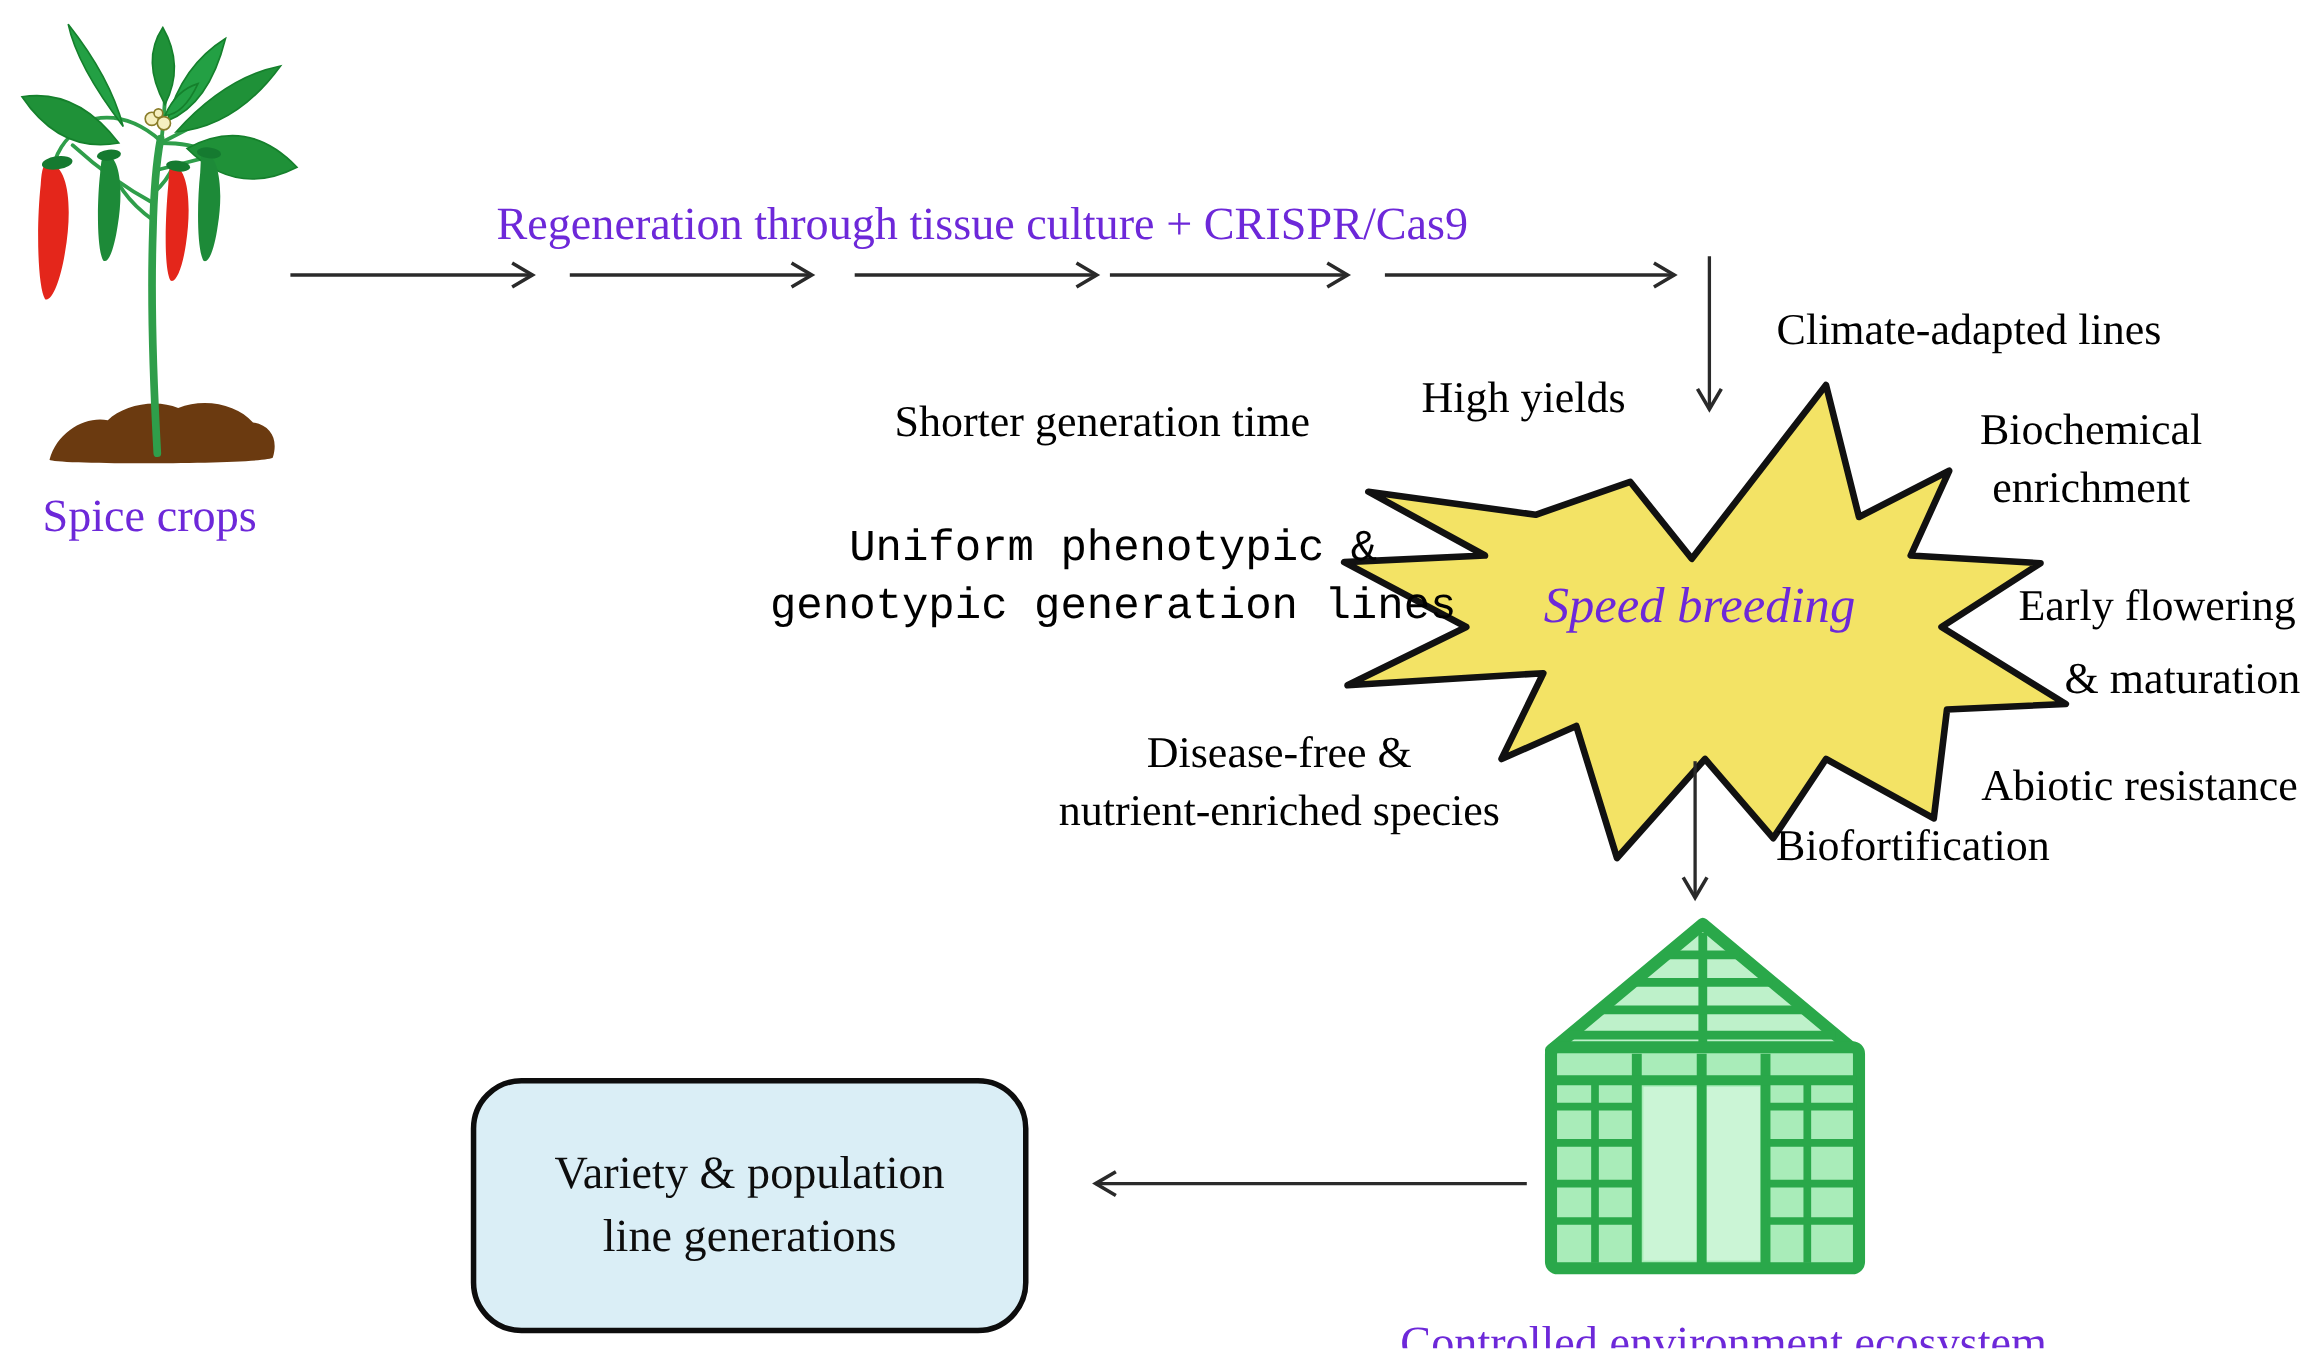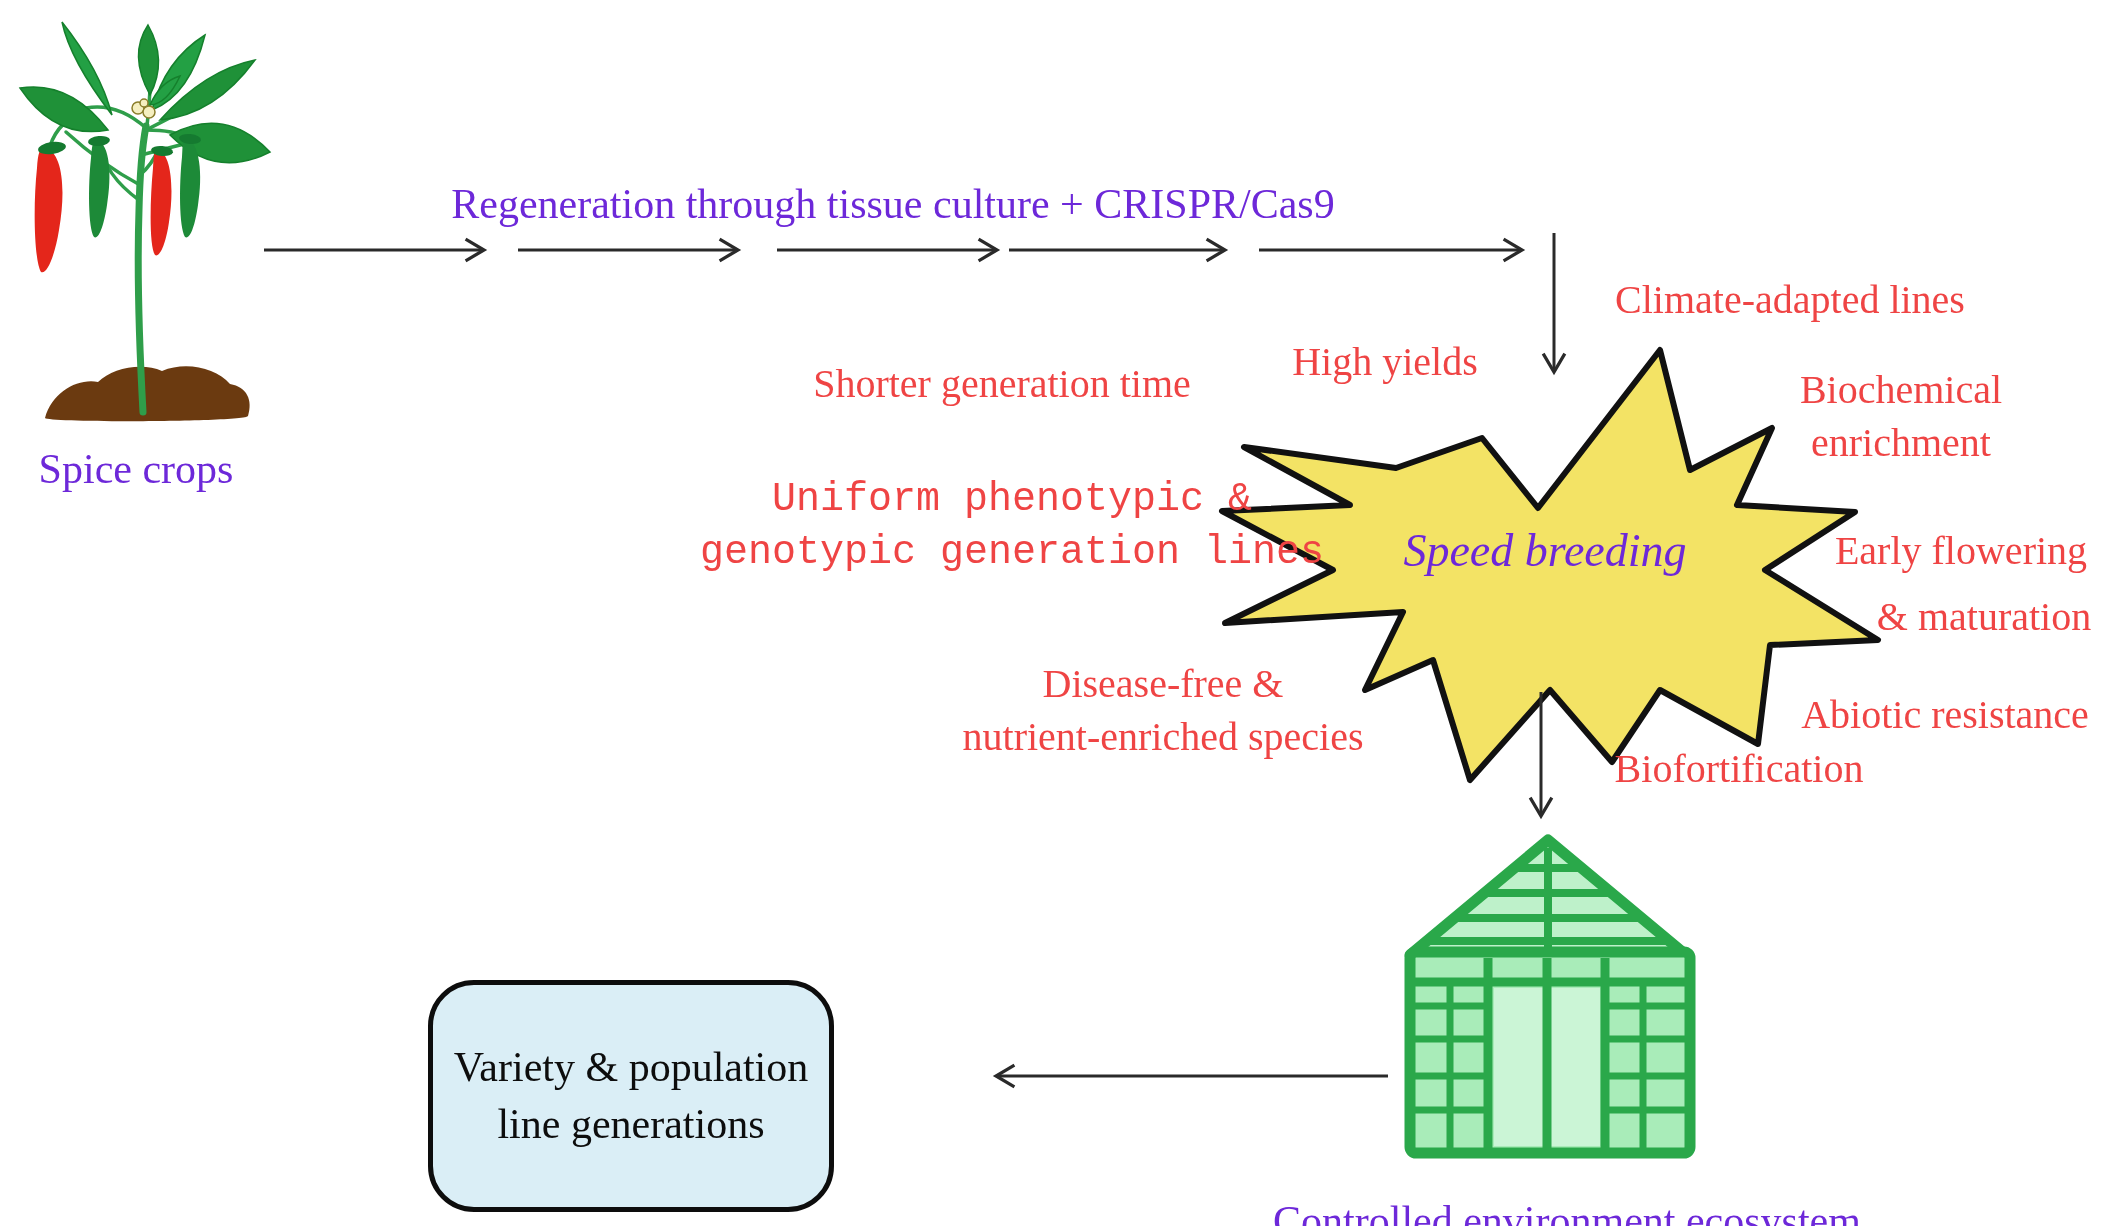--- a/index.html
+++ b/index.html
@@ -13,25 +13,25 @@
   #gfx{position:absolute;left:0;top:0;width:2110px;height:1226px;}
   .lbl{
     position:absolute;
     transform:translate(-50%,-50%);
     white-space:nowrap;
     text-align:center;
     font-size:40px;
     line-height:1.32;
     color:#6d28d9;
   }
-  .red{color:#ef4444;}
+  .red{color:#000000;}
   .ln{display:block;}
   #outcome-box{
     position:absolute;
-    left:428px;top:980px;width:406px;height:232px;
+    left:428px;top:980px;width:507px;height:232px;
     box-sizing:border-box;
     background:#daeef6;
     border:5px solid #0d0d0d;
     border-radius:46px;
     display:flex;align-items:center;justify-content:center;
     text-align:center;
     font-size:42px;line-height:1.35;color:#0d0d0d;
   }
 </style>
 </head>

